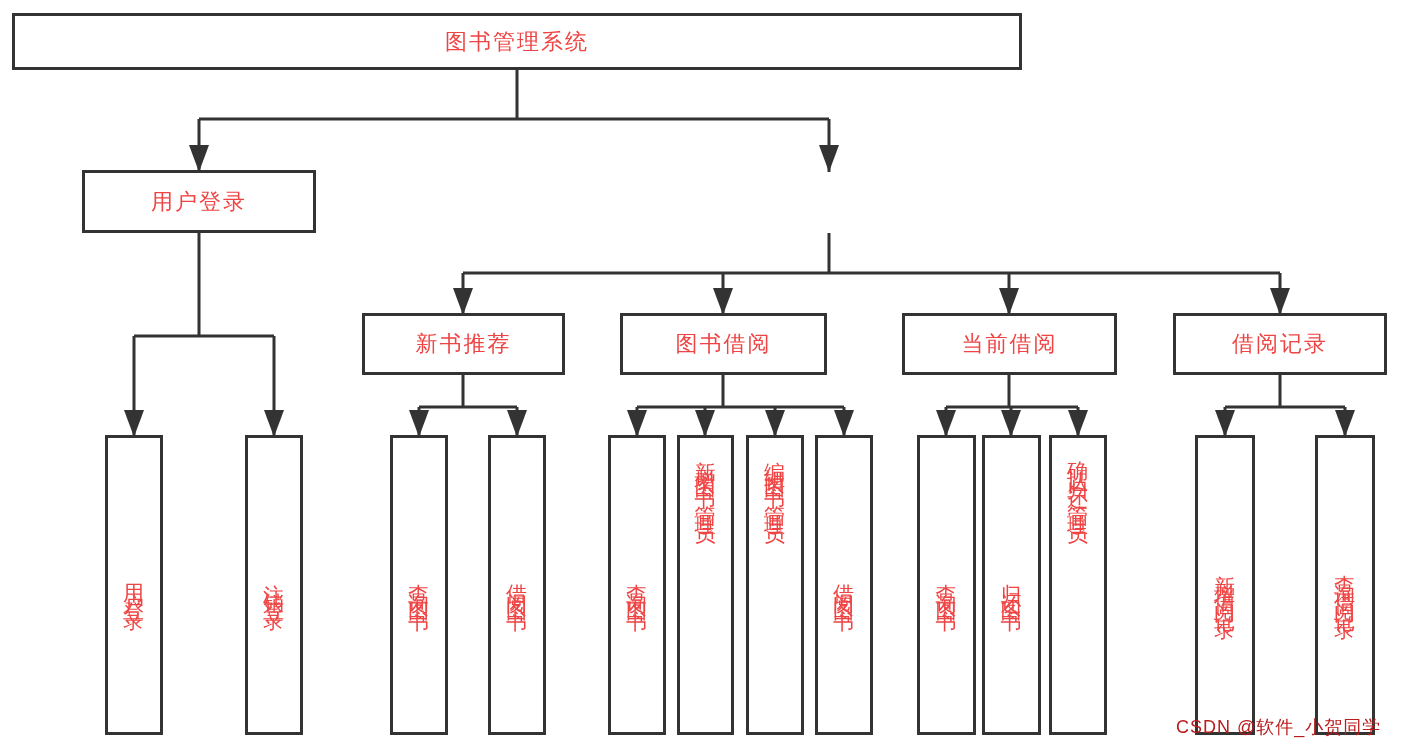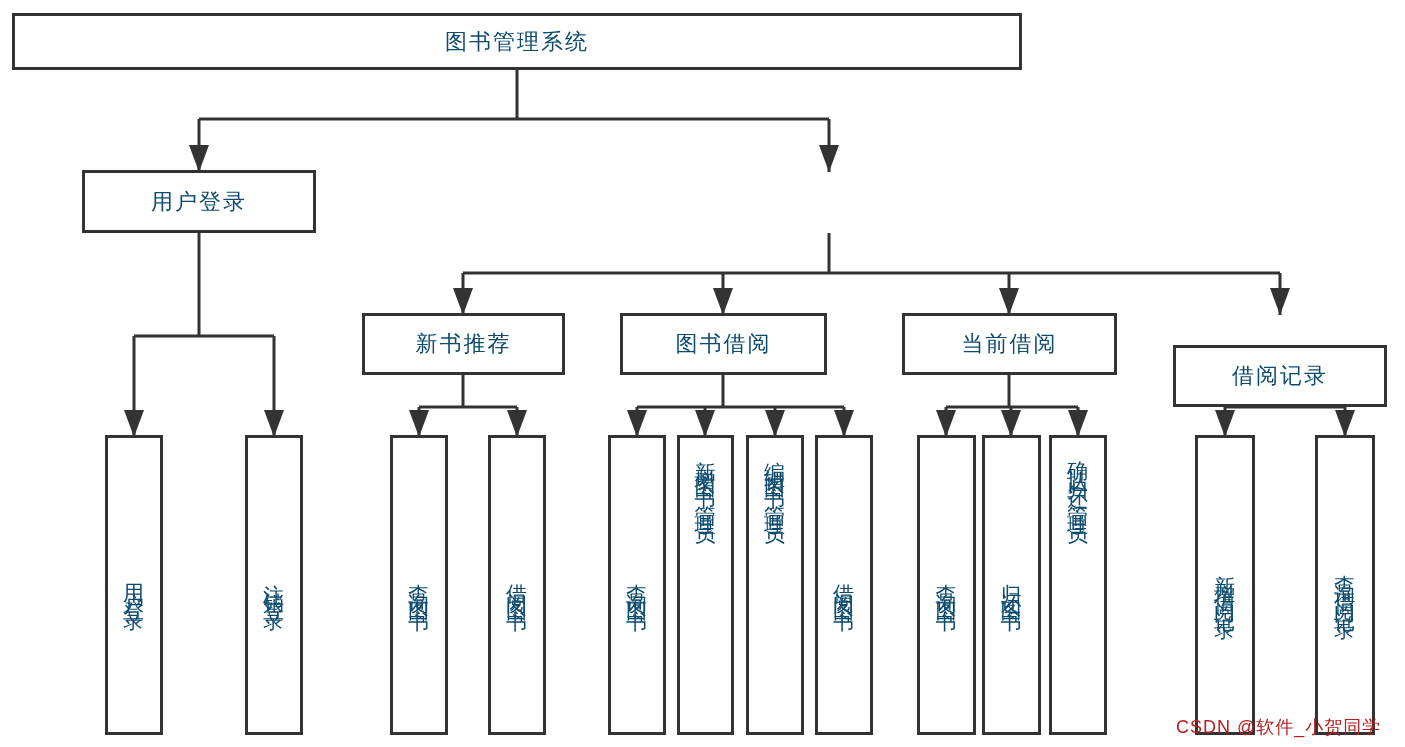--- a/index.html
+++ b/index.html
@@ -14,21 +14,21 @@
   svg.connectors {
     position: absolute;
     left: 0; top: 0;
     z-index: 0;
   }
   .node {
     position: absolute;
     box-sizing: border-box;
     border: 3px solid #333333;
     background: #ffffff;
-    color: #0c4a6e;
+    color: #ef4444;
     display: flex;
     align-items: center;
     justify-content: center;
     z-index: 1;
     line-height: 1.15;
   }
   .hbox {
     font-size: 22px;
     letter-spacing: 2px;
   }
@@ -56,21 +56,21 @@
     white-space: nowrap;
   }
 
   
   #root-box   { left: 12px;   top: 13px;  width: 1010px; height: 57px; }
   #n-login    { left: 82px;   top: 170px; width: 234px;  height: 63px; }
   #n-bookmgmt { left: 712px;  top: 170px; width: 235px;  height: 63px; }
   #n-newbook  { left: 362px;  top: 313px; width: 203px;  height: 62px; }
   #n-borrow   { left: 620px;  top: 313px; width: 207px;  height: 62px; }
   #n-current  { left: 902px;  top: 313px; width: 215px;  height: 62px; }
-  #n-records  { left: 1173px; top: 313px; width: 214px;  height: 62px; margin-top: 32px; }
+  #n-records  { left: 1173px; top: 313px; width: 214px;  height: 62px; }
   .leaf { top: 435px; height: 300px; }
   #l1  { left: 105px;  width: 58px; }
   #l2  { left: 245px;  width: 58px; }
   #l3  { left: 390px;  width: 58px; }
   #l4  { left: 488px;  width: 58px; }
   #l5  { left: 608px;  width: 58px; }
   #l6  { left: 677px;  width: 57px; }
   #l7  { left: 746px;  width: 58px; }
   #l8  { left: 815px;  width: 58px; }
   #l9  { left: 917px;  width: 59px; }

